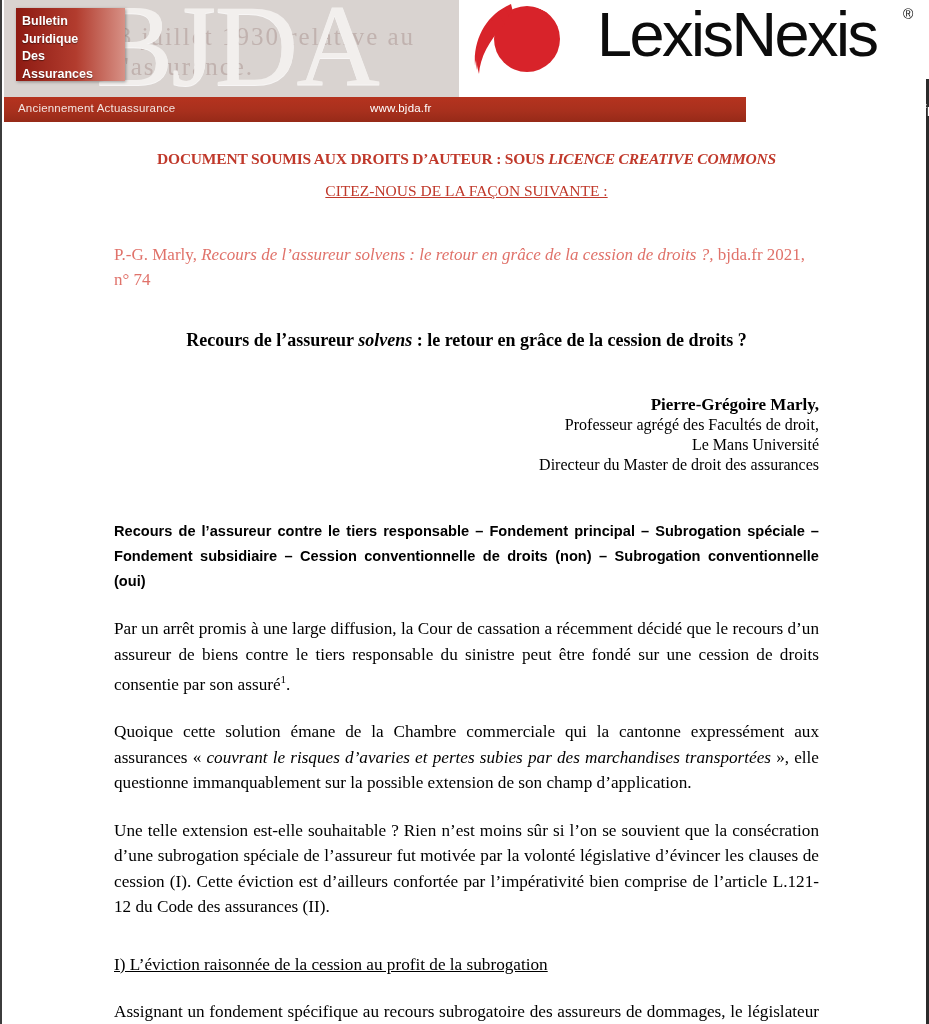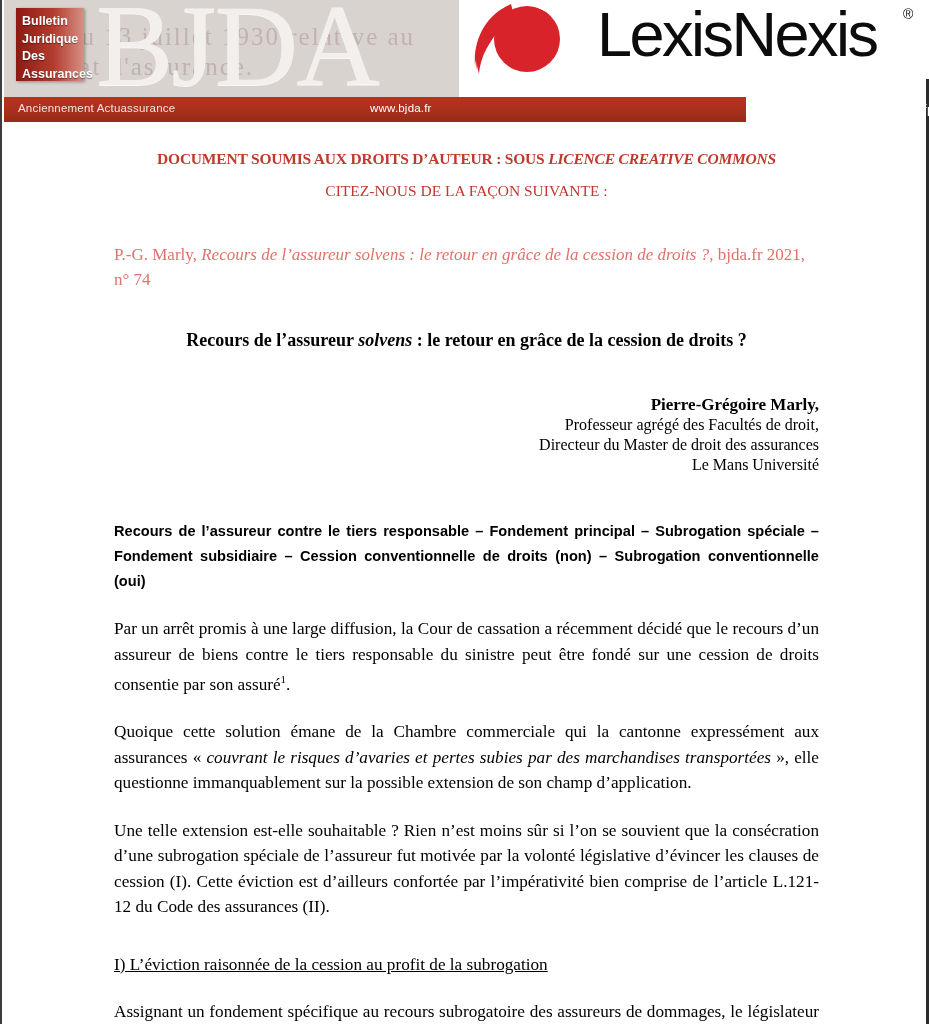--- a/index.html
+++ b/index.html
@@ -60,21 +60,21 @@
     font-size: 116px;
     font-weight: 400;
     color: #f2efed;
     letter-spacing: -2px;
     line-height: 1;
     text-shadow: 0 1px 0 rgba(255,255,255,.8);
   }
   .mast-box {
     position: absolute;
     left: 12px; top: 8px;
-    width: 68px;
+    width: 109px;
     height: 73px;
     background: linear-gradient(90deg, #8d1a12 0%, #b23c2e 55%, #d79186 100%);
     box-shadow: 1px 1px 3px rgba(0,0,0,.35);
     padding: 5px 0 0 6px;
     box-sizing: border-box;
   }
   .mast-box div {
     font-family: "Liberation Sans", sans-serif;
     font-size: 12.5px;
     font-weight: bold;
@@ -163,21 +163,21 @@
     letter-spacing: -.2px;
   }
   .rights .it { font-style: italic; }
   .cite-how {
     text-align: center;
     color: #c0392b;
     font-family: "Liberation Serif", serif;
     font-size: 15.5px;
     margin-top: 14px;
   }
-  .cite-how span { }
+  .cite-how span { text-decoration: underline; }
 
   .citation {
     color: #e0726a;
     font-family: "Liberation Serif", serif;
     font-size: 17px;
     line-height: 25px;
     margin: 42px 112px 12px 112px;
   }
   .citation .it { font-style: italic; }
 
@@ -272,22 +272,22 @@
 
     <div class="cite-how"><span>CITEZ-NOUS DE LA FAÇON SUIVANTE :</span></div>
 
     <div class="citation"><span>P.-G. Marly, </span><span class="it">Recours de l’assureur solvens : le retour en grâce de la cession de droits ?,</span><span> bjda.fr 2021, n° 74</span></div>
 
     <div class="article-title"><span>Recours de l’assureur </span><span class="it">solvens</span><span> : le retour en grâce de la cession de droits ?</span></div>
 
     <div class="author-block">
       <div class="author-name">Pierre-Grégoire Marly,</div>
       <div>Professeur agrégé des Facultés de droit,</div>
+      <div>Le Mans Université</div>
       <div>Directeur du Master de droit des assurances</div>
-      <div>Le Mans Université</div>
     </div>
 
     <div class="keywords">Recours de l’assureur contre le tiers responsable – Fondement principal – Subrogation spéciale – Fondement subsidiaire – Cession conventionnelle de droits (non) – Subrogation conventionnelle (oui)</div>
 
     <p class="body"><span>Par un arrêt promis à une large diffusion, la Cour de cassation a récemment décidé que le recours d’un assureur de biens contre le tiers responsable du sinistre peut être fondé sur une cession de droits consentie par son assuré</span><sup>1</sup><span>.</span></p>
 
     <p class="body"><span>Quoique cette solution émane de la Chambre commerciale qui la cantonne expressément aux assurances « </span><span class="it">couvrant le risques d’avaries et pertes subies par des marchandises transportées</span><span> », elle questionne immanquablement sur la possible extension de son champ d’application.</span></p>
 
     <p class="body">Une telle extension est-elle souhaitable ? Rien n’est moins sûr si l’on se souvient que la consécration d’une subrogation spéciale de l’assureur fut motivée par la volonté législative d’évincer les clauses de cession (I). Cette éviction est d’ailleurs confortée par l’impérativité bien comprise de l’article L.121-12 du Code des assurances (II).</p>
 

